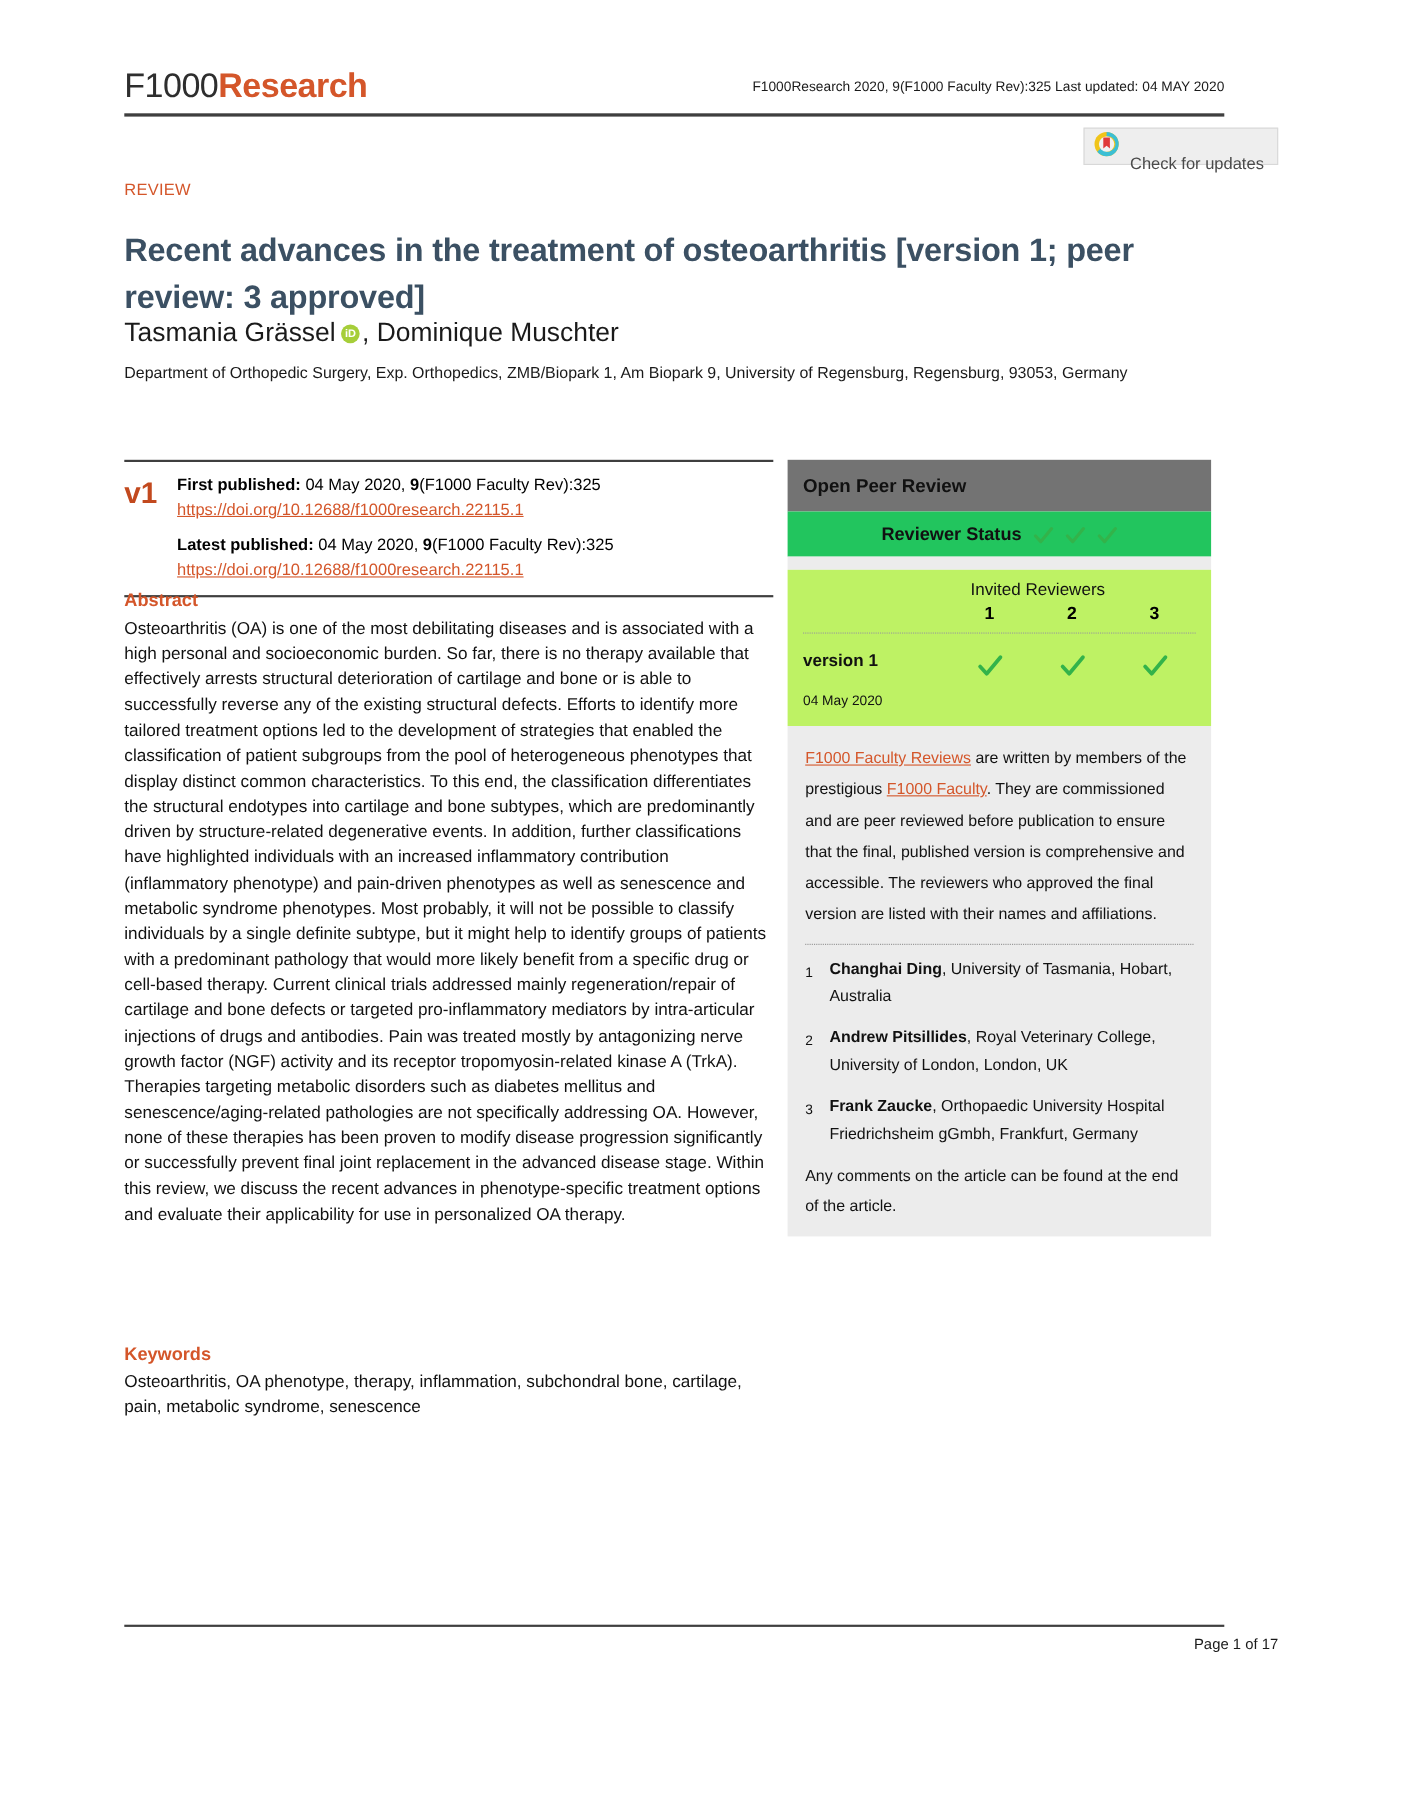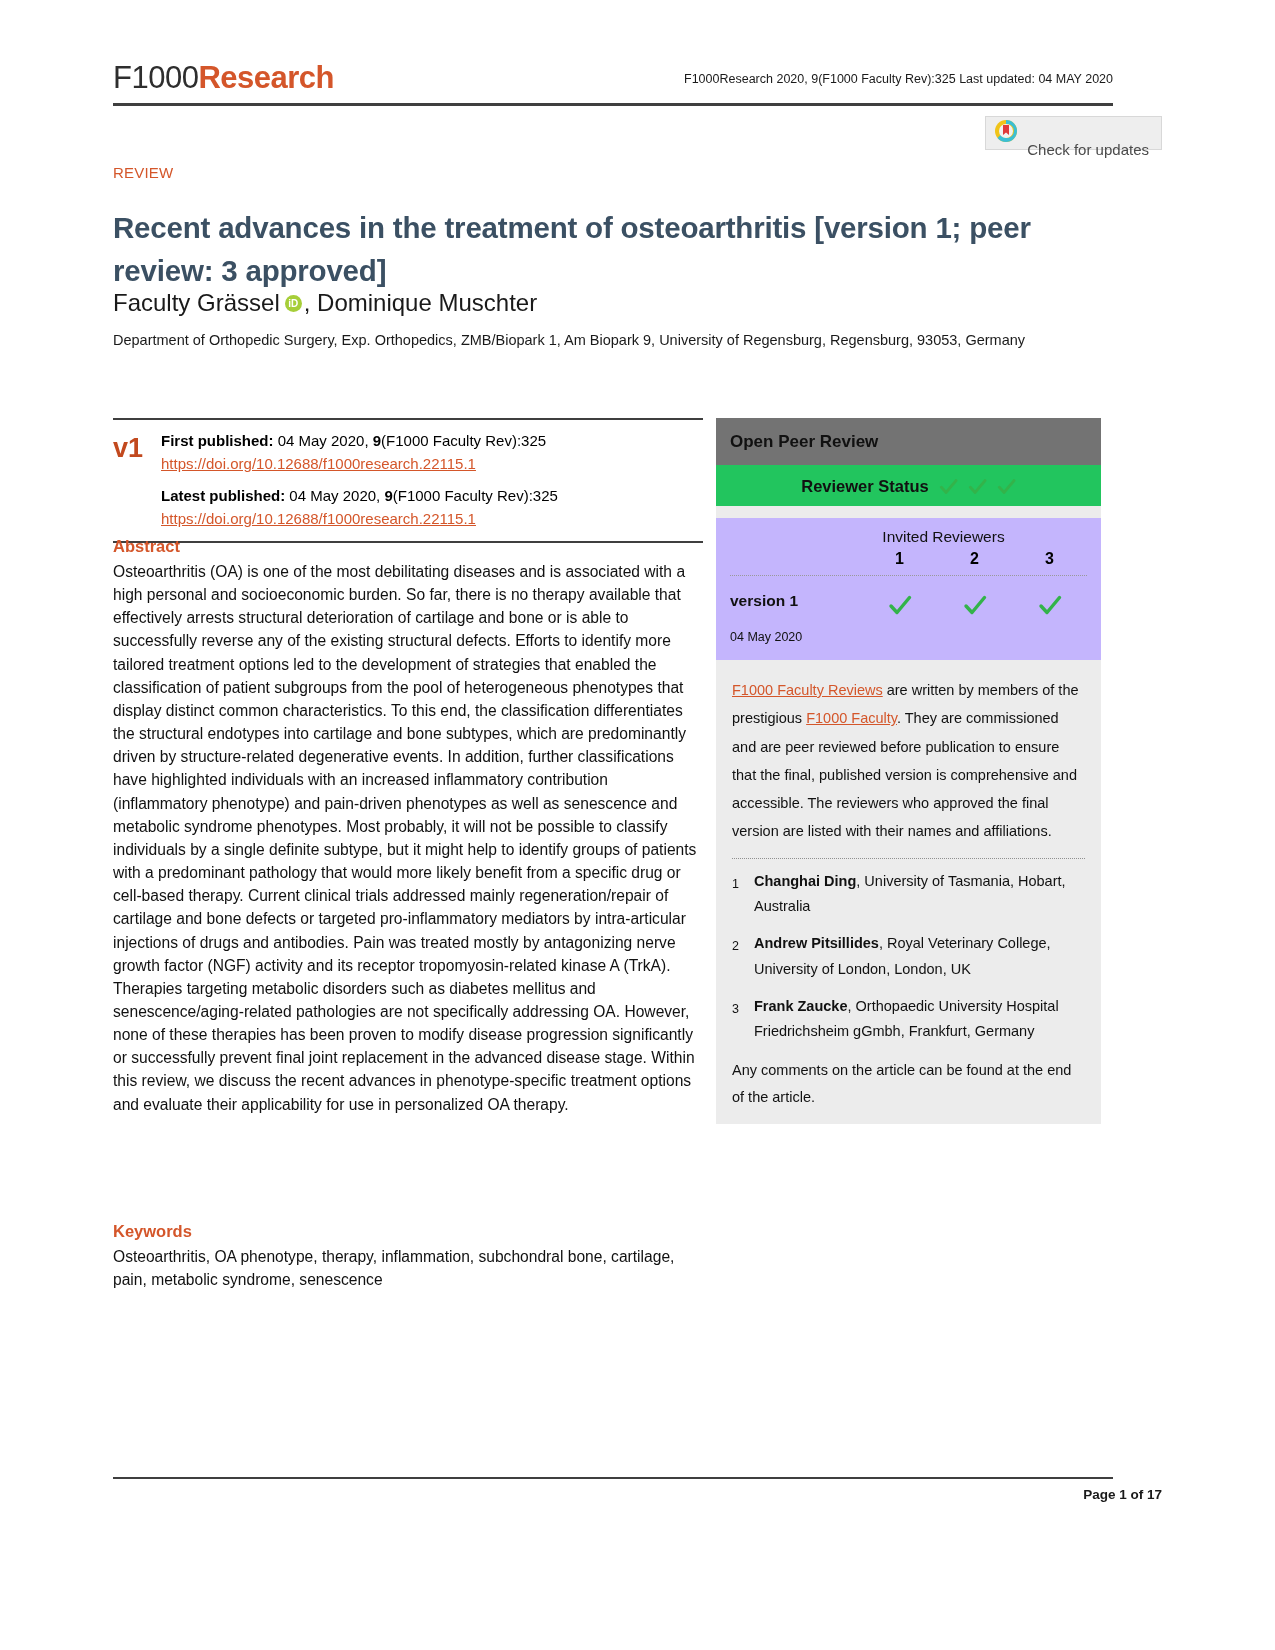--- a/index.html
+++ b/index.html
@@ -198,21 +198,21 @@
     display: inline-block;
     width: 19px; height: 19px;
     position: relative;
   }
   .tick svg { display: block; }
 
   .opr-gap { height: 12px; background: #ececec; }
 
   
   .rev-table {
-    background: #c4b5fd;
+    background: #bef264;
     padding: 10px 14px 16px 14px;
   }
   .rt-title {
     text-align: center;
     font-size: 15.5px;
     color: #111111;
     padding-left: 70px;
     margin-bottom: 4px;
   }
   .rt-nums {
@@ -276,21 +276,20 @@
     position: absolute;
     left: 113px; top: 1477px;
     width: 1000px;
     border-top: 2px solid #3f3f3f;
   }
   .footer-page {
     position: absolute;
     right: 113px; top: 1487px;
     font-size: 13.5px;
     color: #1a1a1a;
-    font-weight: bold;
   }
 </style>
 </head>
 <body>
 
 <div class="page">
 
   <div class="header">
     <div class="logo">
       <span class="f1000">F1000</span><span class="research">Research</span>
@@ -307,21 +306,21 @@
         <path d="M9 6 h6 v10 l-3 -2.6 l-3 2.6 Z" fill="#e03a3a"></path>
       </svg>
     </span>
     <span class="cm-label">Check for updates</span>
   </div>
 
   <div class="review-label">REVIEW</div>
   <h1 class="title">Recent advances in the treatment of osteoarthritis [version 1; peer review: 3 approved]</h1>
 
   <div class="authors">
-    <span>Faculty Grässel</span><span class="orcid">iD</span><span>, Dominique Muschter</span>
+    <span>Tasmania Grässel</span><span class="orcid">iD</span><span>, Dominique Muschter</span>
   </div>
 
   <div class="affiliation">Department of Orthopedic Surgery, Exp. Orthopedics, ZMB/Biopark 1, Am Biopark 9, University of Regensburg, Regensburg, 93053, Germany</div>
 
   <div class="pubblock">
     <div class="vtag">v1</div>
     <div class="pubinfo">
       <div class="grp">
         <span class="lbl">First published:</span><span> 04 May 2020, </span><span class="vol">9</span><span>(F1000 Faculty Rev):325</span>
         <a class="doi" href="#">https://doi.org/10.12688/f1000research.22115.1</a>

